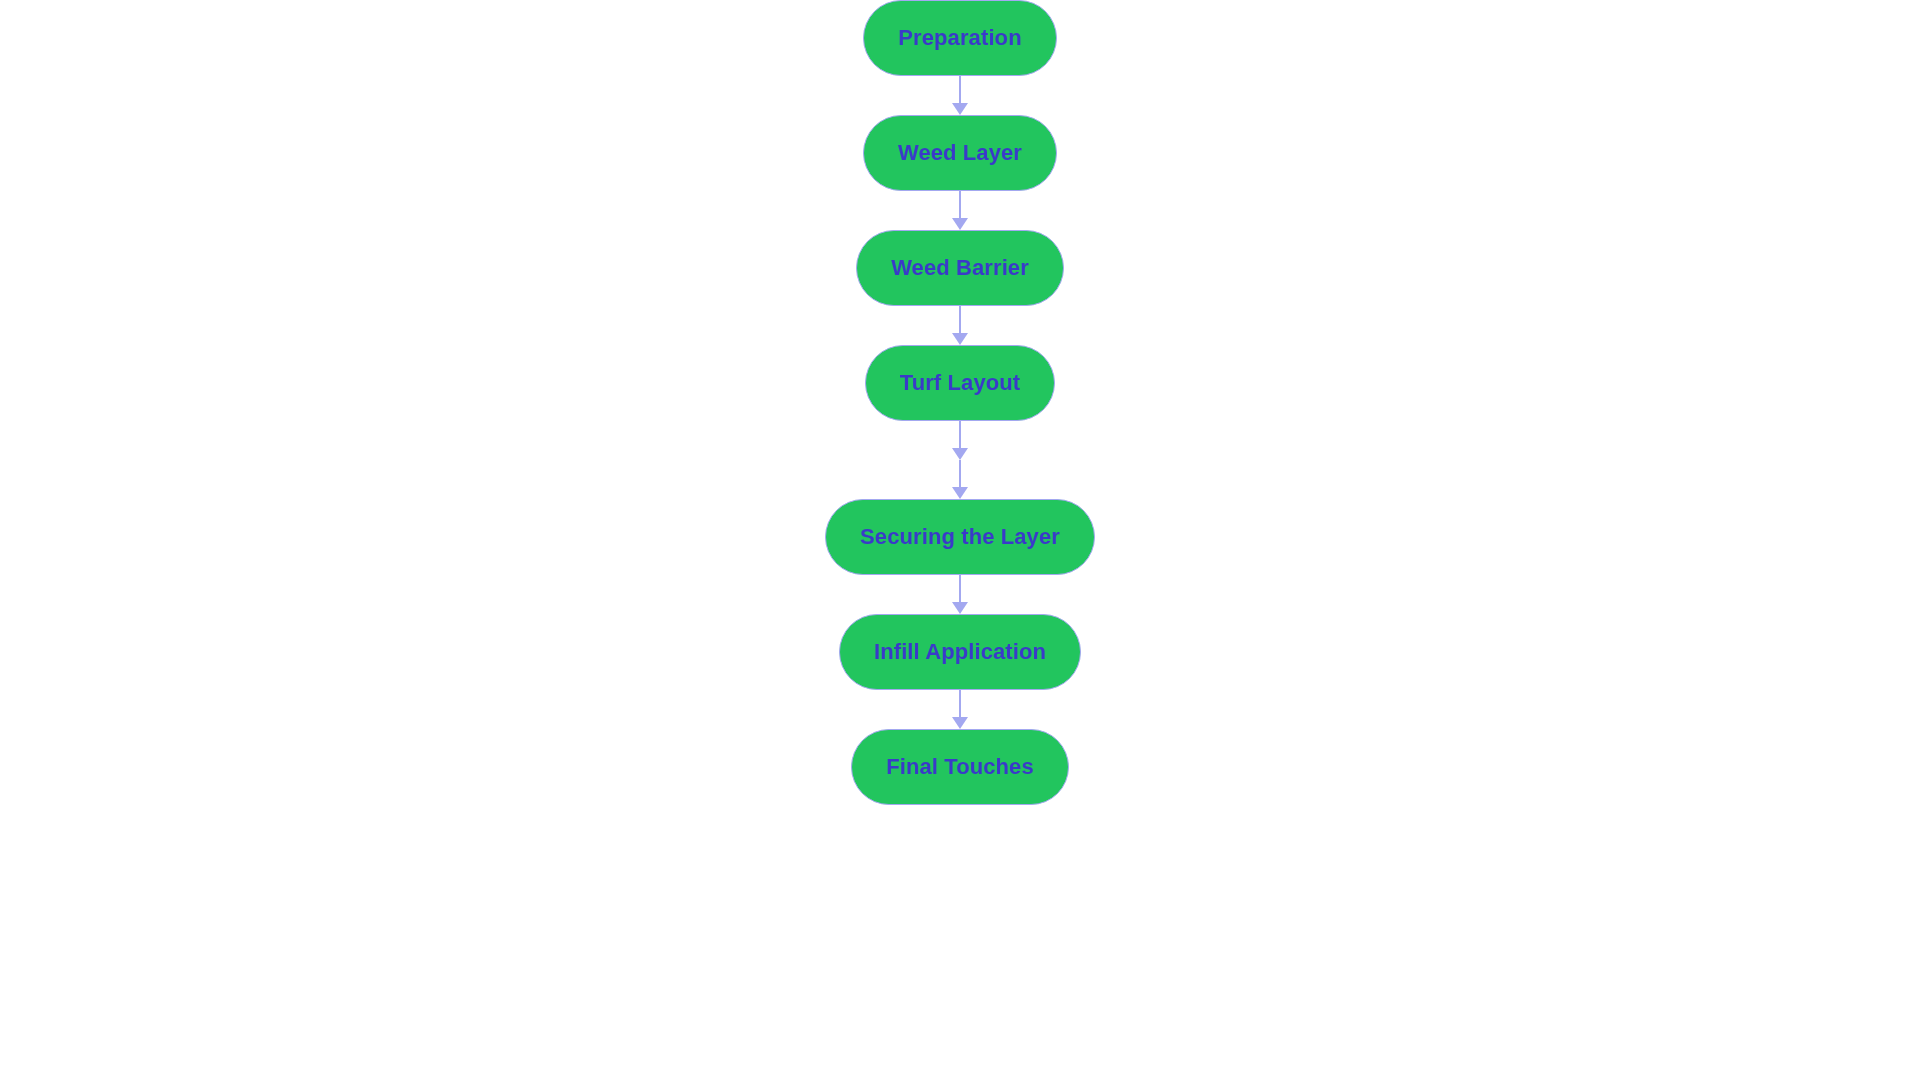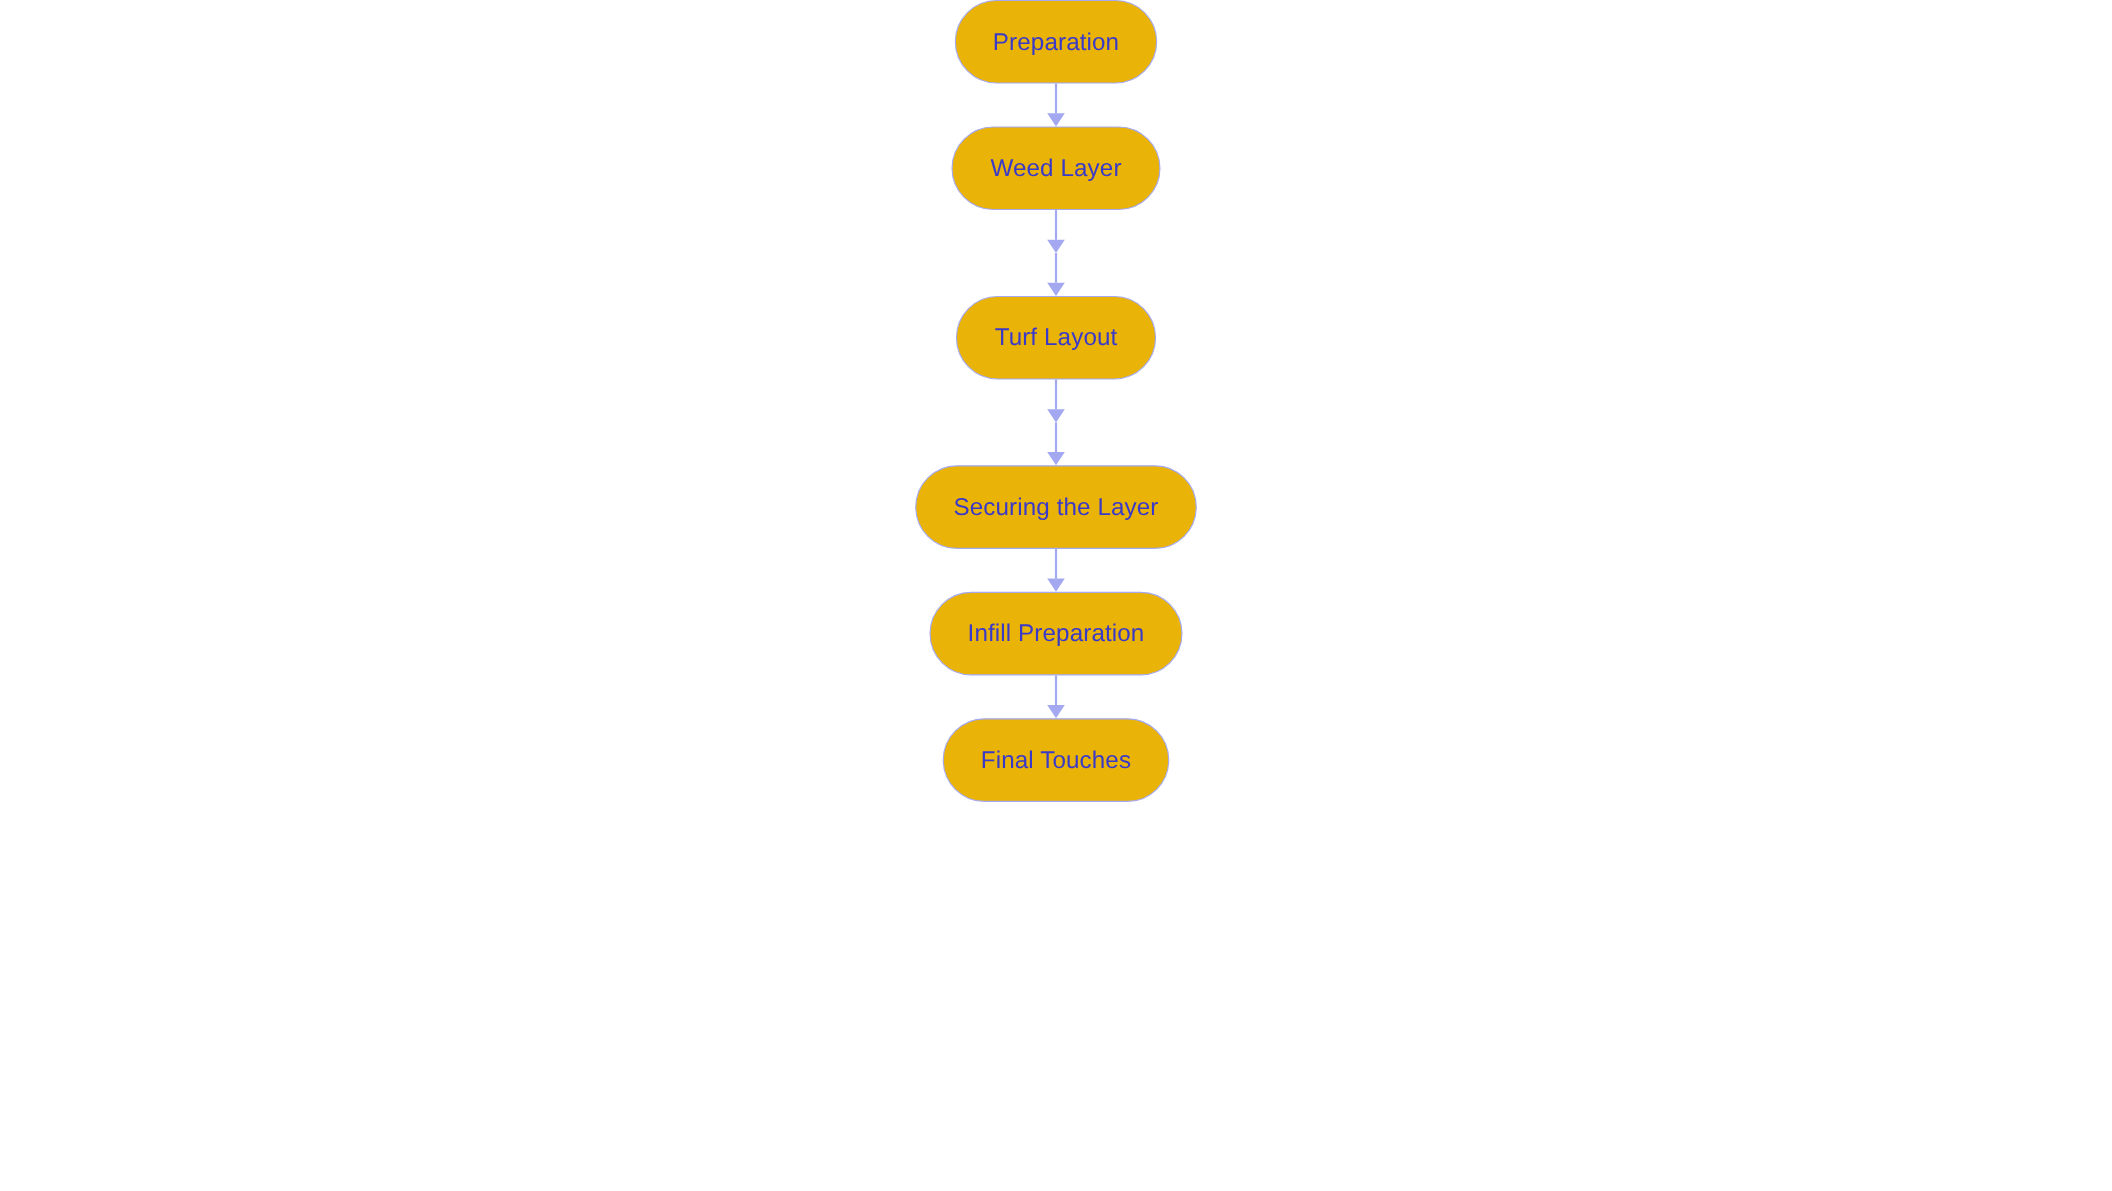--- a/index.html
+++ b/index.html
@@ -38,24 +38,24 @@
   
   .flow-node {
     box-sizing: border-box;
     display: flex;
     align-items: center;
     justify-content: center;
     height: 76px;
     padding: 0 34px;
     border: 1.6px solid #a3a8f0;
     border-radius: 38px;
-    background: #eab308;
+    background: #22c55e;
     color: #3a3ac9;
     font-size: 22px;
-    font-weight: 400;
+    font-weight: 700;
     letter-spacing: 0.1px;
     line-height: 1;
     white-space: nowrap;
     user-select: none;
   }
 
   .flow-node-label {
     color: #3a3ac9;
     font-size: 22px;
     line-height: 1;
@@ -98,20 +98,23 @@
         <div class="connector-line"></div>
         <div class="connector-arrowhead"></div>
       </div>
       <div class="flow-node">
         <span class="flow-node-label">Weed Layer</span>
       </div>
       <div class="flow-connector">
         <div class="connector-line"></div>
         <div class="connector-arrowhead"></div>
       </div>
+      <div class="flow-node">
+        <span class="flow-node-label">Weed Barrier</span>
+      </div>
       <div class="flow-connector">
         <div class="connector-line"></div>
         <div class="connector-arrowhead"></div>
       </div>
       <div class="flow-node">
         <span class="flow-node-label">Turf Layout</span>
       </div>
       <div class="flow-connector">
         <div class="connector-line"></div>
         <div class="connector-arrowhead"></div>
@@ -121,21 +124,21 @@
         <div class="connector-arrowhead"></div>
       </div>
       <div class="flow-node">
         <span class="flow-node-label">Securing the Layer</span>
       </div>
       <div class="flow-connector">
         <div class="connector-line"></div>
         <div class="connector-arrowhead"></div>
       </div>
       <div class="flow-node">
-        <span class="flow-node-label">Infill Preparation</span>
+        <span class="flow-node-label">Infill Application</span>
       </div>
       <div class="flow-connector">
         <div class="connector-line"></div>
         <div class="connector-arrowhead"></div>
       </div>
       <div class="flow-node">
         <span class="flow-node-label">Final Touches</span>
       </div>
     </div>
 </div>

